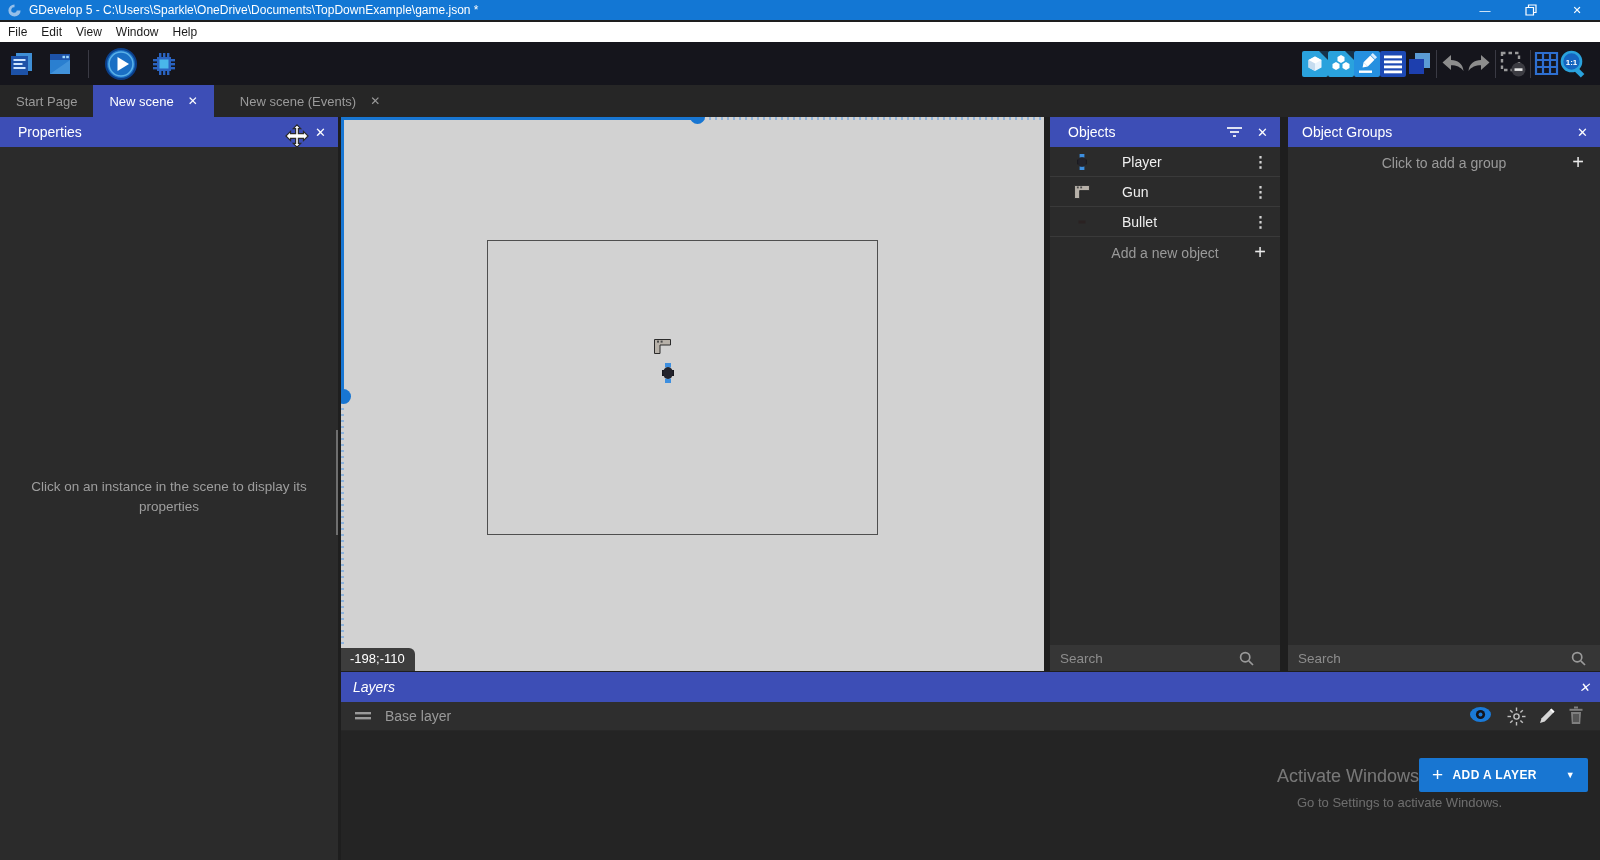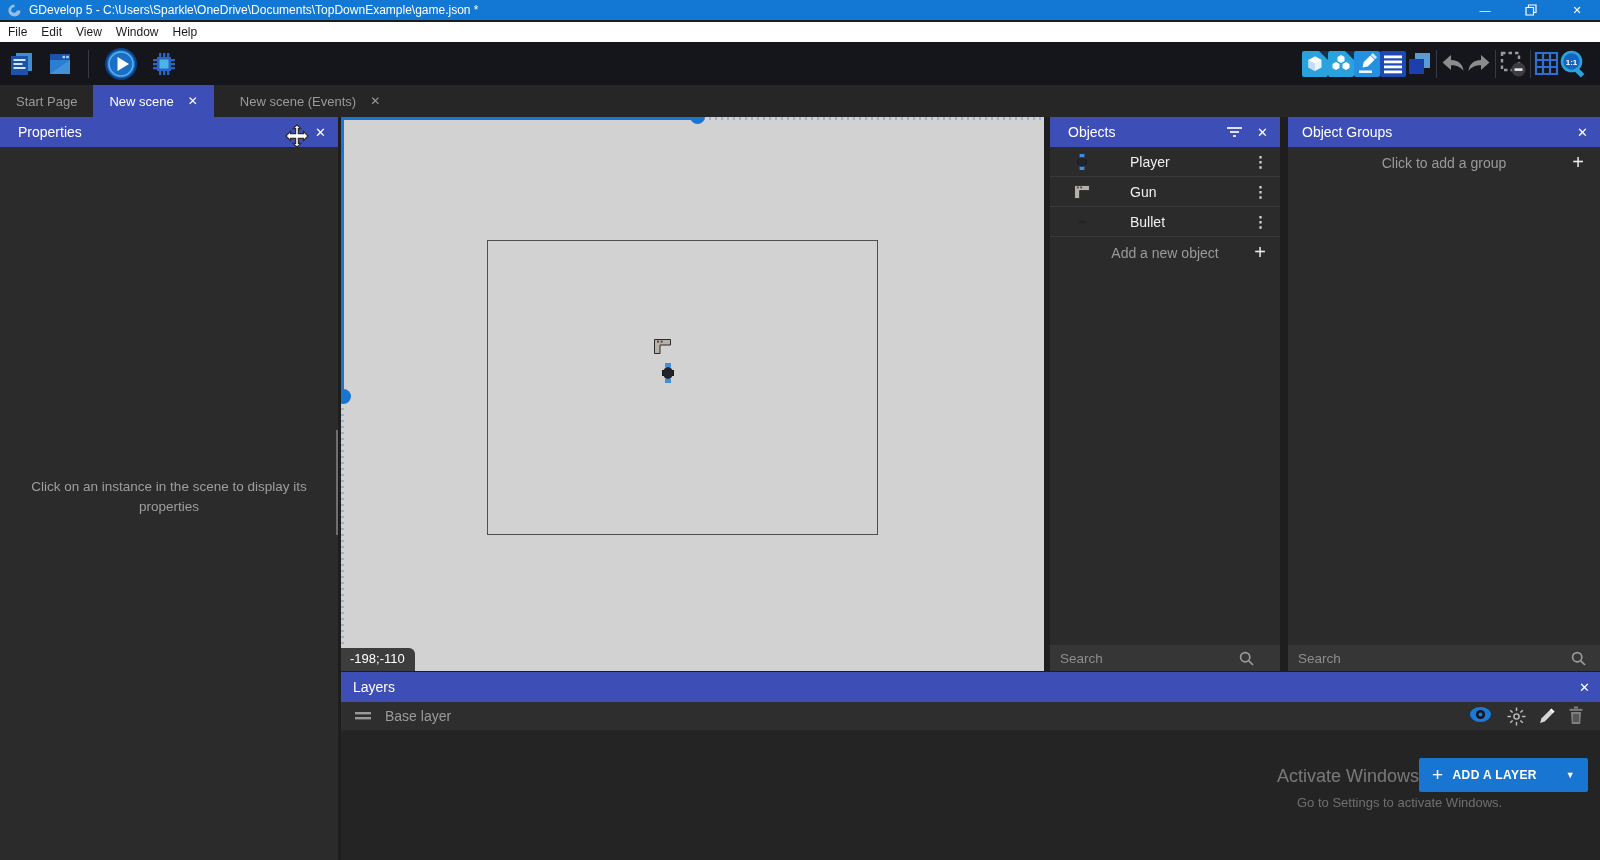--- a/index.html
+++ b/index.html
@@ -53,36 +53,36 @@
   .gun-sprite { position:absolute; left:313px; top:222px; }
   .player-sprite { position:absolute; left:321px; top:246px; }
   .coords { position:absolute; left:0; bottom:0; background:#3d3d3d; color:#fff; font-size:13px; padding:3px 10px 5px 9px; border-top-right-radius:6px; }
 
   
   .objects { position:absolute; left:1050px; top:117px; width:230px; height:554px; background:#2b2b2b; }
   .objects .panel-header { padding-left:18px; }
   .hdr-filter { position:absolute; right:38px; display:flex; }
   .obj-row { height:30px; border-bottom:1px solid #3a3a3a; position:relative; display:flex; align-items:center; }
   .obj-icon { position:absolute; left:22px; width:20px; display:flex; justify-content:center; }
-  .obj-label { position:absolute; left:72px; color:#efefef; font-size:14px;margin-left:8px; }
+  .obj-label { position:absolute; left:72px; color:#efefef; font-size:14px; }
   .obj-more { position:absolute; right:12px; color:#d4d4d4; font-size:15px; font-weight:bold; }
   .add-row { height:31px; position:relative; display:flex; align-items:center; justify-content:center; color:#9a9a9a; font-size:14px; }
   .add-plus { position:absolute; right:14px; color:#eaeaea; font-size:20px; font-weight:300; }
   .search-bar { position:absolute; left:0; right:0; bottom:0; height:26px; background:#363636; display:flex; align-items:center; }
   .search-input { background:transparent; border:none; outline:none; color:#cccccc; font-size:13.5px; padding-left:10px; flex:1; font-family:inherit; }
   .search-input::placeholder { color:#8d8d8d; }
   .search-glyph { position:absolute; display:flex; }
 
   
   .groups { position:absolute; left:1288px; top:117px; width:312px; height:554px; background:#2b2b2b; }
   .groups .panel-header { padding-left:14px; }
 
   
   .layers { position:absolute; left:341px; top:672px; width:1259px; height:188px; background:#242424; }
-  .layers .panel-header { padding-left:12px; }
+  .layers .panel-header { padding-left:12px;font-style:italic; }
   .layers .hdr-close { right:10px; }
   .layer-row { height:29px; background:#2e2e2e; border-bottom:1px solid #272727; position:relative; display:flex; align-items:center; }
   .layer-handle { position:absolute; left:14px; display:flex; }
   .layer-name { position:absolute; left:44px; color:#9a9a9a; font-size:14px; }
   .li-eye { position:absolute; right:108px; top:4px; }
   .li-flare { position:absolute; right:74px; top:5px; }
   .li-pencil { position:absolute; right:44px; top:5px; }
   .li-trash { position:absolute; right:16px; top:4px; }
   .color-swatch { position:absolute; right:2px; top:4px; width:50px; height:20px; background:#d6d6d6; border:2px solid #ffffff; }
   .add-layer-btn { position:absolute; right:12px; top:86px; width:169px; height:34px; background:#1876d2; color:#fff; display:flex; align-items:center; border-radius:2px; font-size:12px; font-weight:bold; letter-spacing:.4px; z-index:2; }

